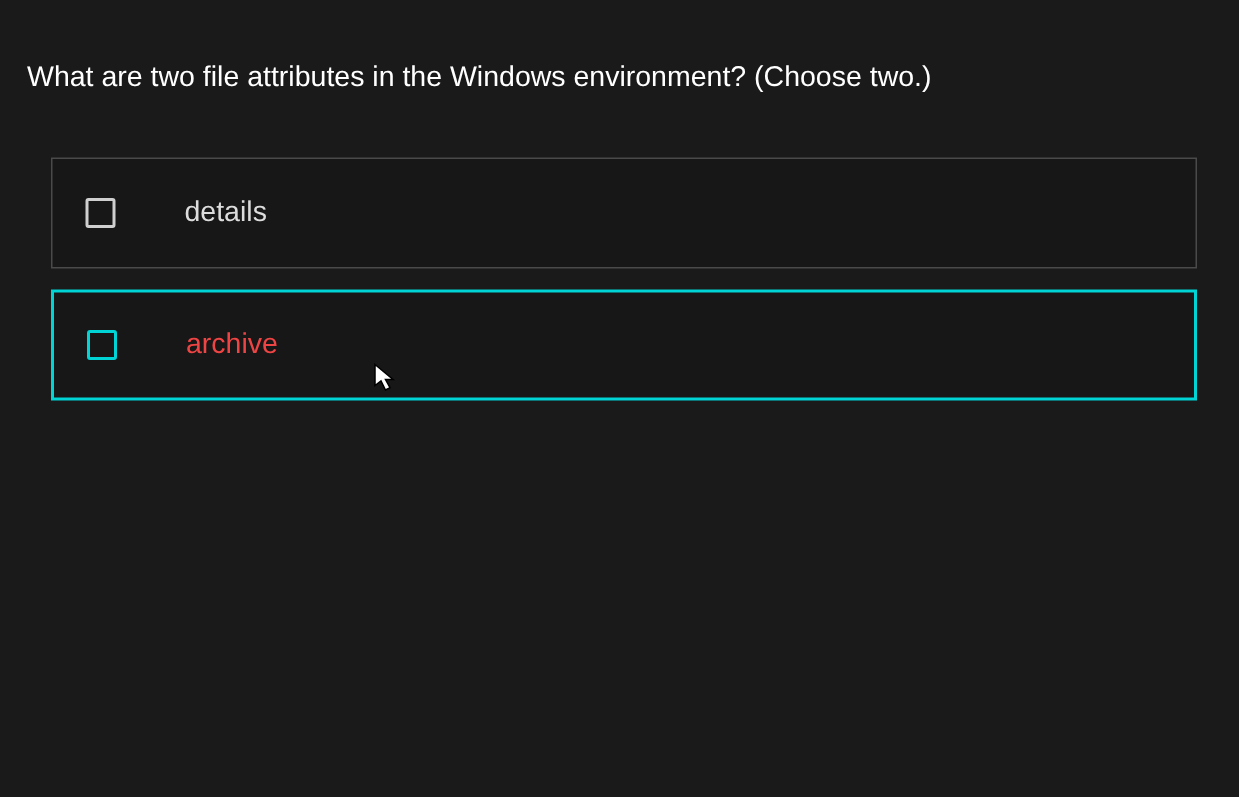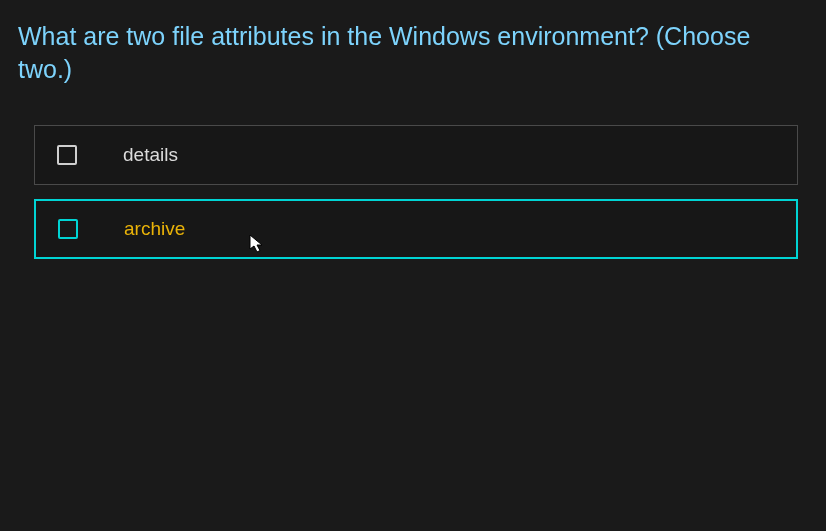--- a/index.html
+++ b/index.html
@@ -9,48 +9,49 @@
     }
     body {
       width: 826px;
       height: 531px;
       background: #1a1a1a;
       font-family: Arial, Helvetica, sans-serif;
       padding: 20px 18px;
       overflow: hidden;
     }
     .question {
-      color: #7dd3fc;
-      font-size: 25px;
+      color: #ffffff;
+      font-size: 19px;
       font-weight: 500;
       margin-bottom: 40px;
       line-height: 1.3;
+      margin-top: 20px;
     }
     .options {
       display: flex;
       flex-direction: column;
       gap: 14px;
       padding-left: 16px;
       padding-right: 10px;
     }
     .option {
       border: 1px solid #4a4a4a;
       background: rgba(20,20,20,0.4);
-      height: 60px;
+      height: 74px;
       display: flex;
       align-items: center;
       padding-left: 22px;
       cursor: pointer;
       position: relative;
     }
     .option.highlighted {
       border: 2px solid #00d4d4;
     }
     .option.highlighted .label {
-      color: #eab308;
+      color: #ef4444;
     }
     .checkbox {
       width: 20px;
       height: 20px;
       border: 2px solid #cfcfcf;
       border-radius: 2px;
       flex-shrink: 0;
       background: transparent;
     }
     .option.highlighted .checkbox {

